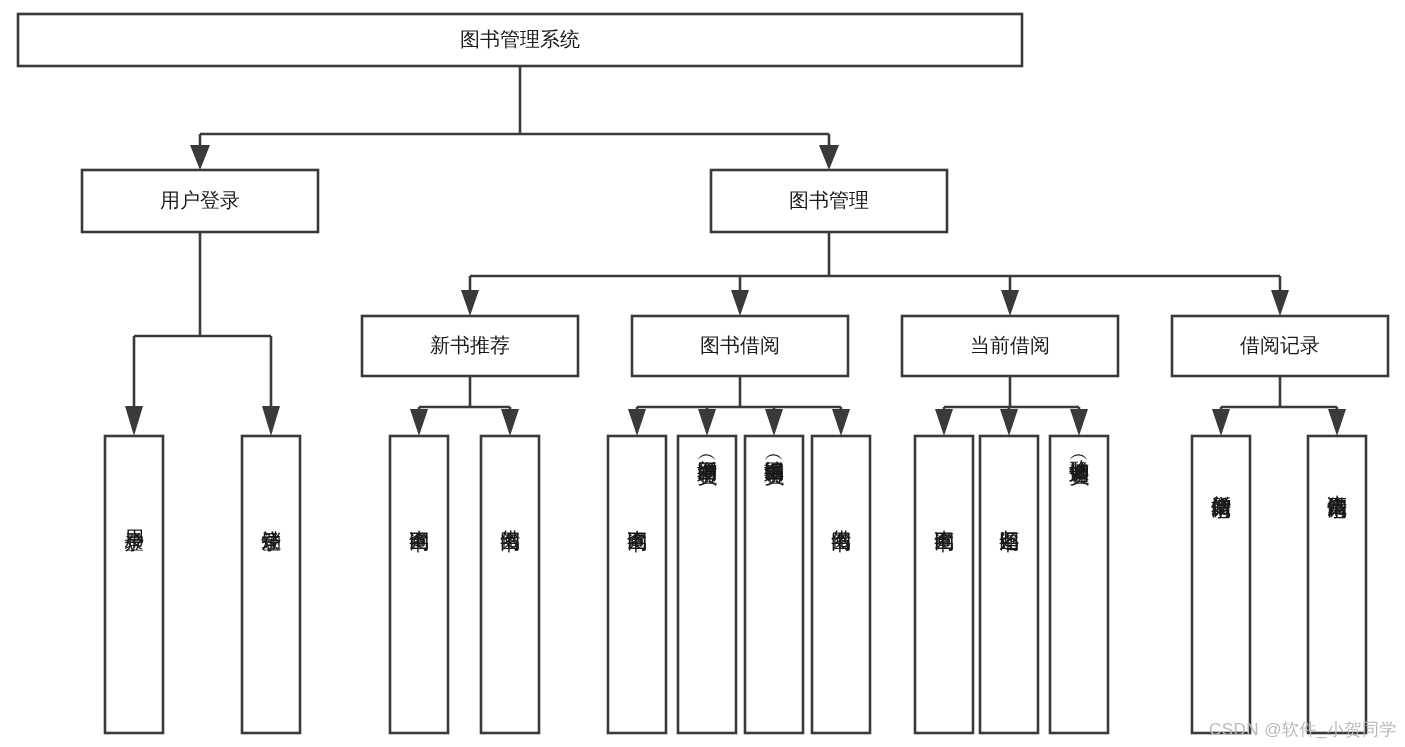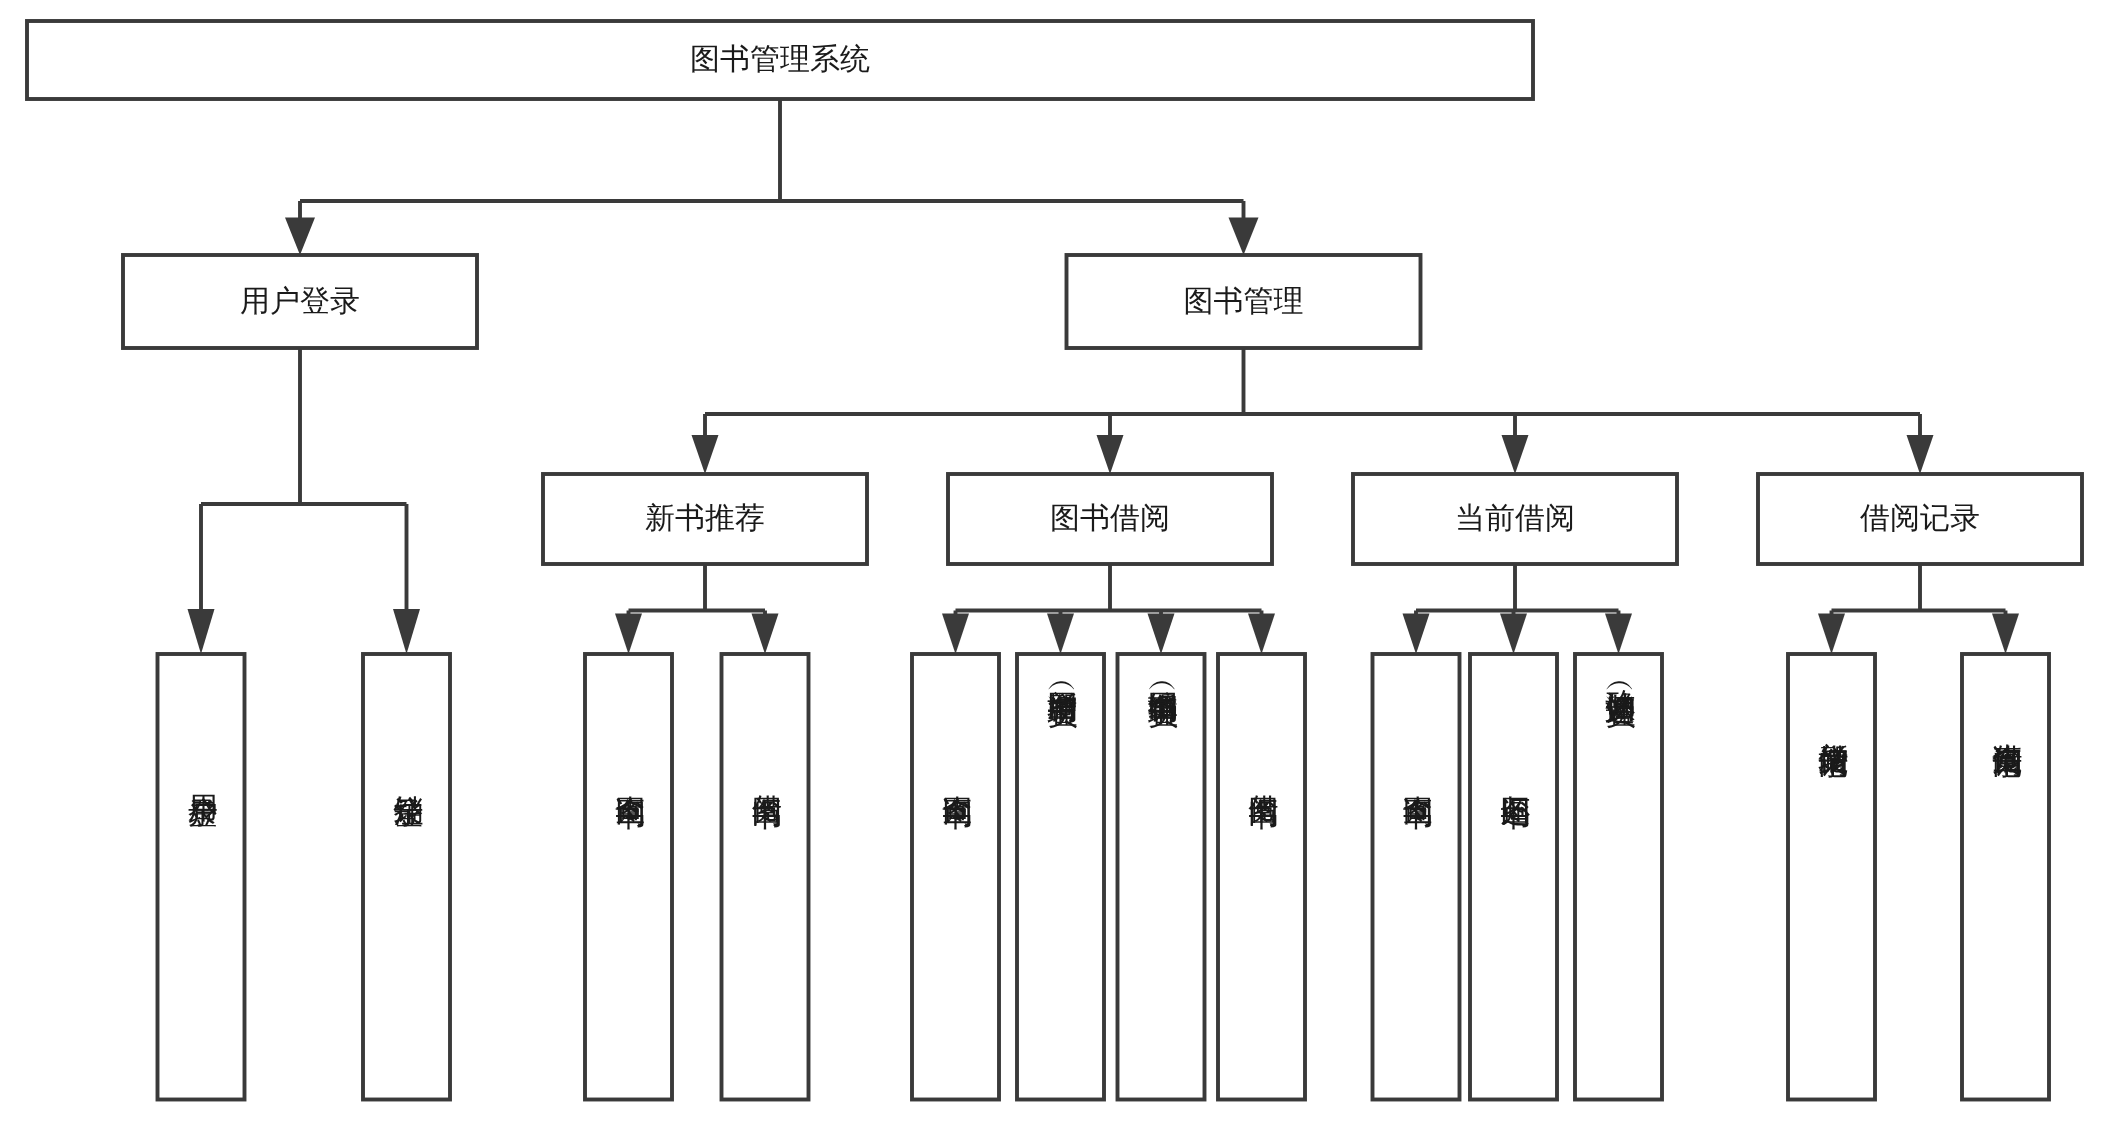--- a/index.html
+++ b/index.html
@@ -236,13 +236,14 @@
   <div class="vlabel-wrap" style="left:1050px; top:436px; width:58px; height:297px; padding-top:8px;">
     <span class="vlabel">确认归还（管理员）</span>
   </div>
   <div class="vlabel-wrap" style="left:1192px; top:436px; width:58px; height:297px; padding-top:43px;">
     <span class="vlabel">新增借阅记录</span>
   </div>
   <div class="vlabel-wrap" style="left:1308px; top:436px; width:58px; height:297px; padding-top:43px;">
     <span class="vlabel">查询借阅记录</span>
   </div>
 
+  <div class="watermark">CSDN @软件_小贺同学</div>
 </div>
 
 </body></html>

